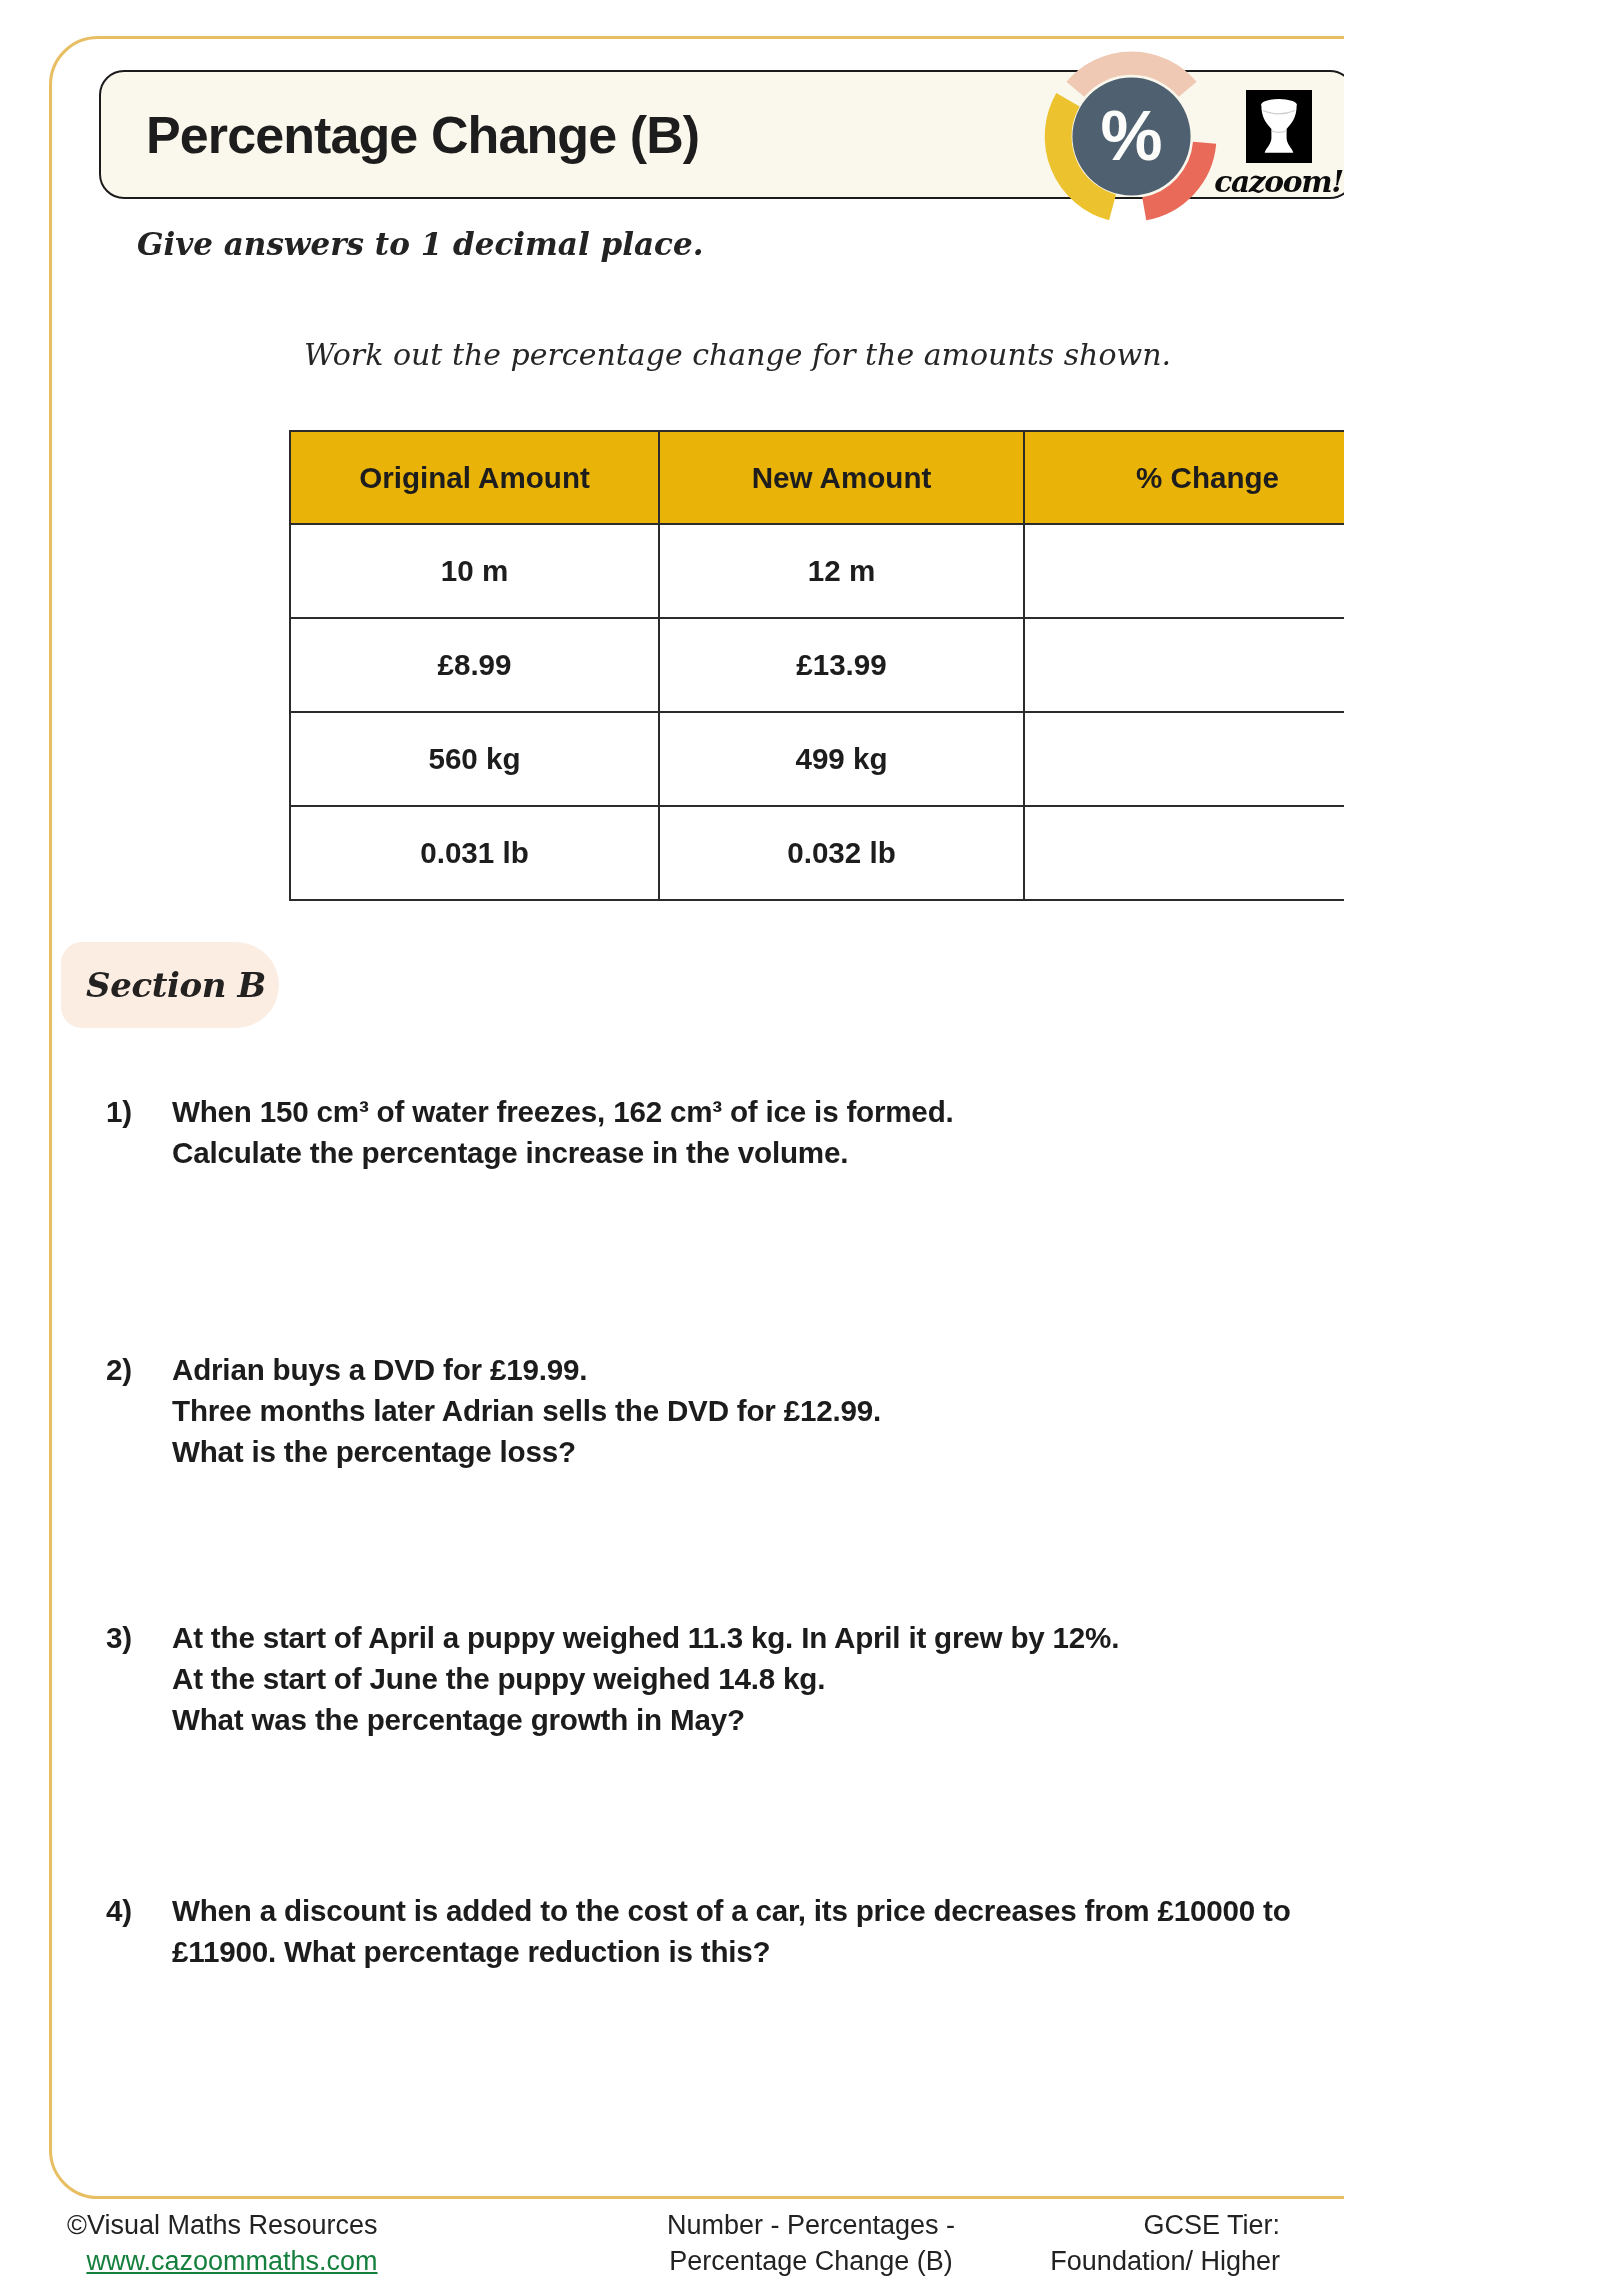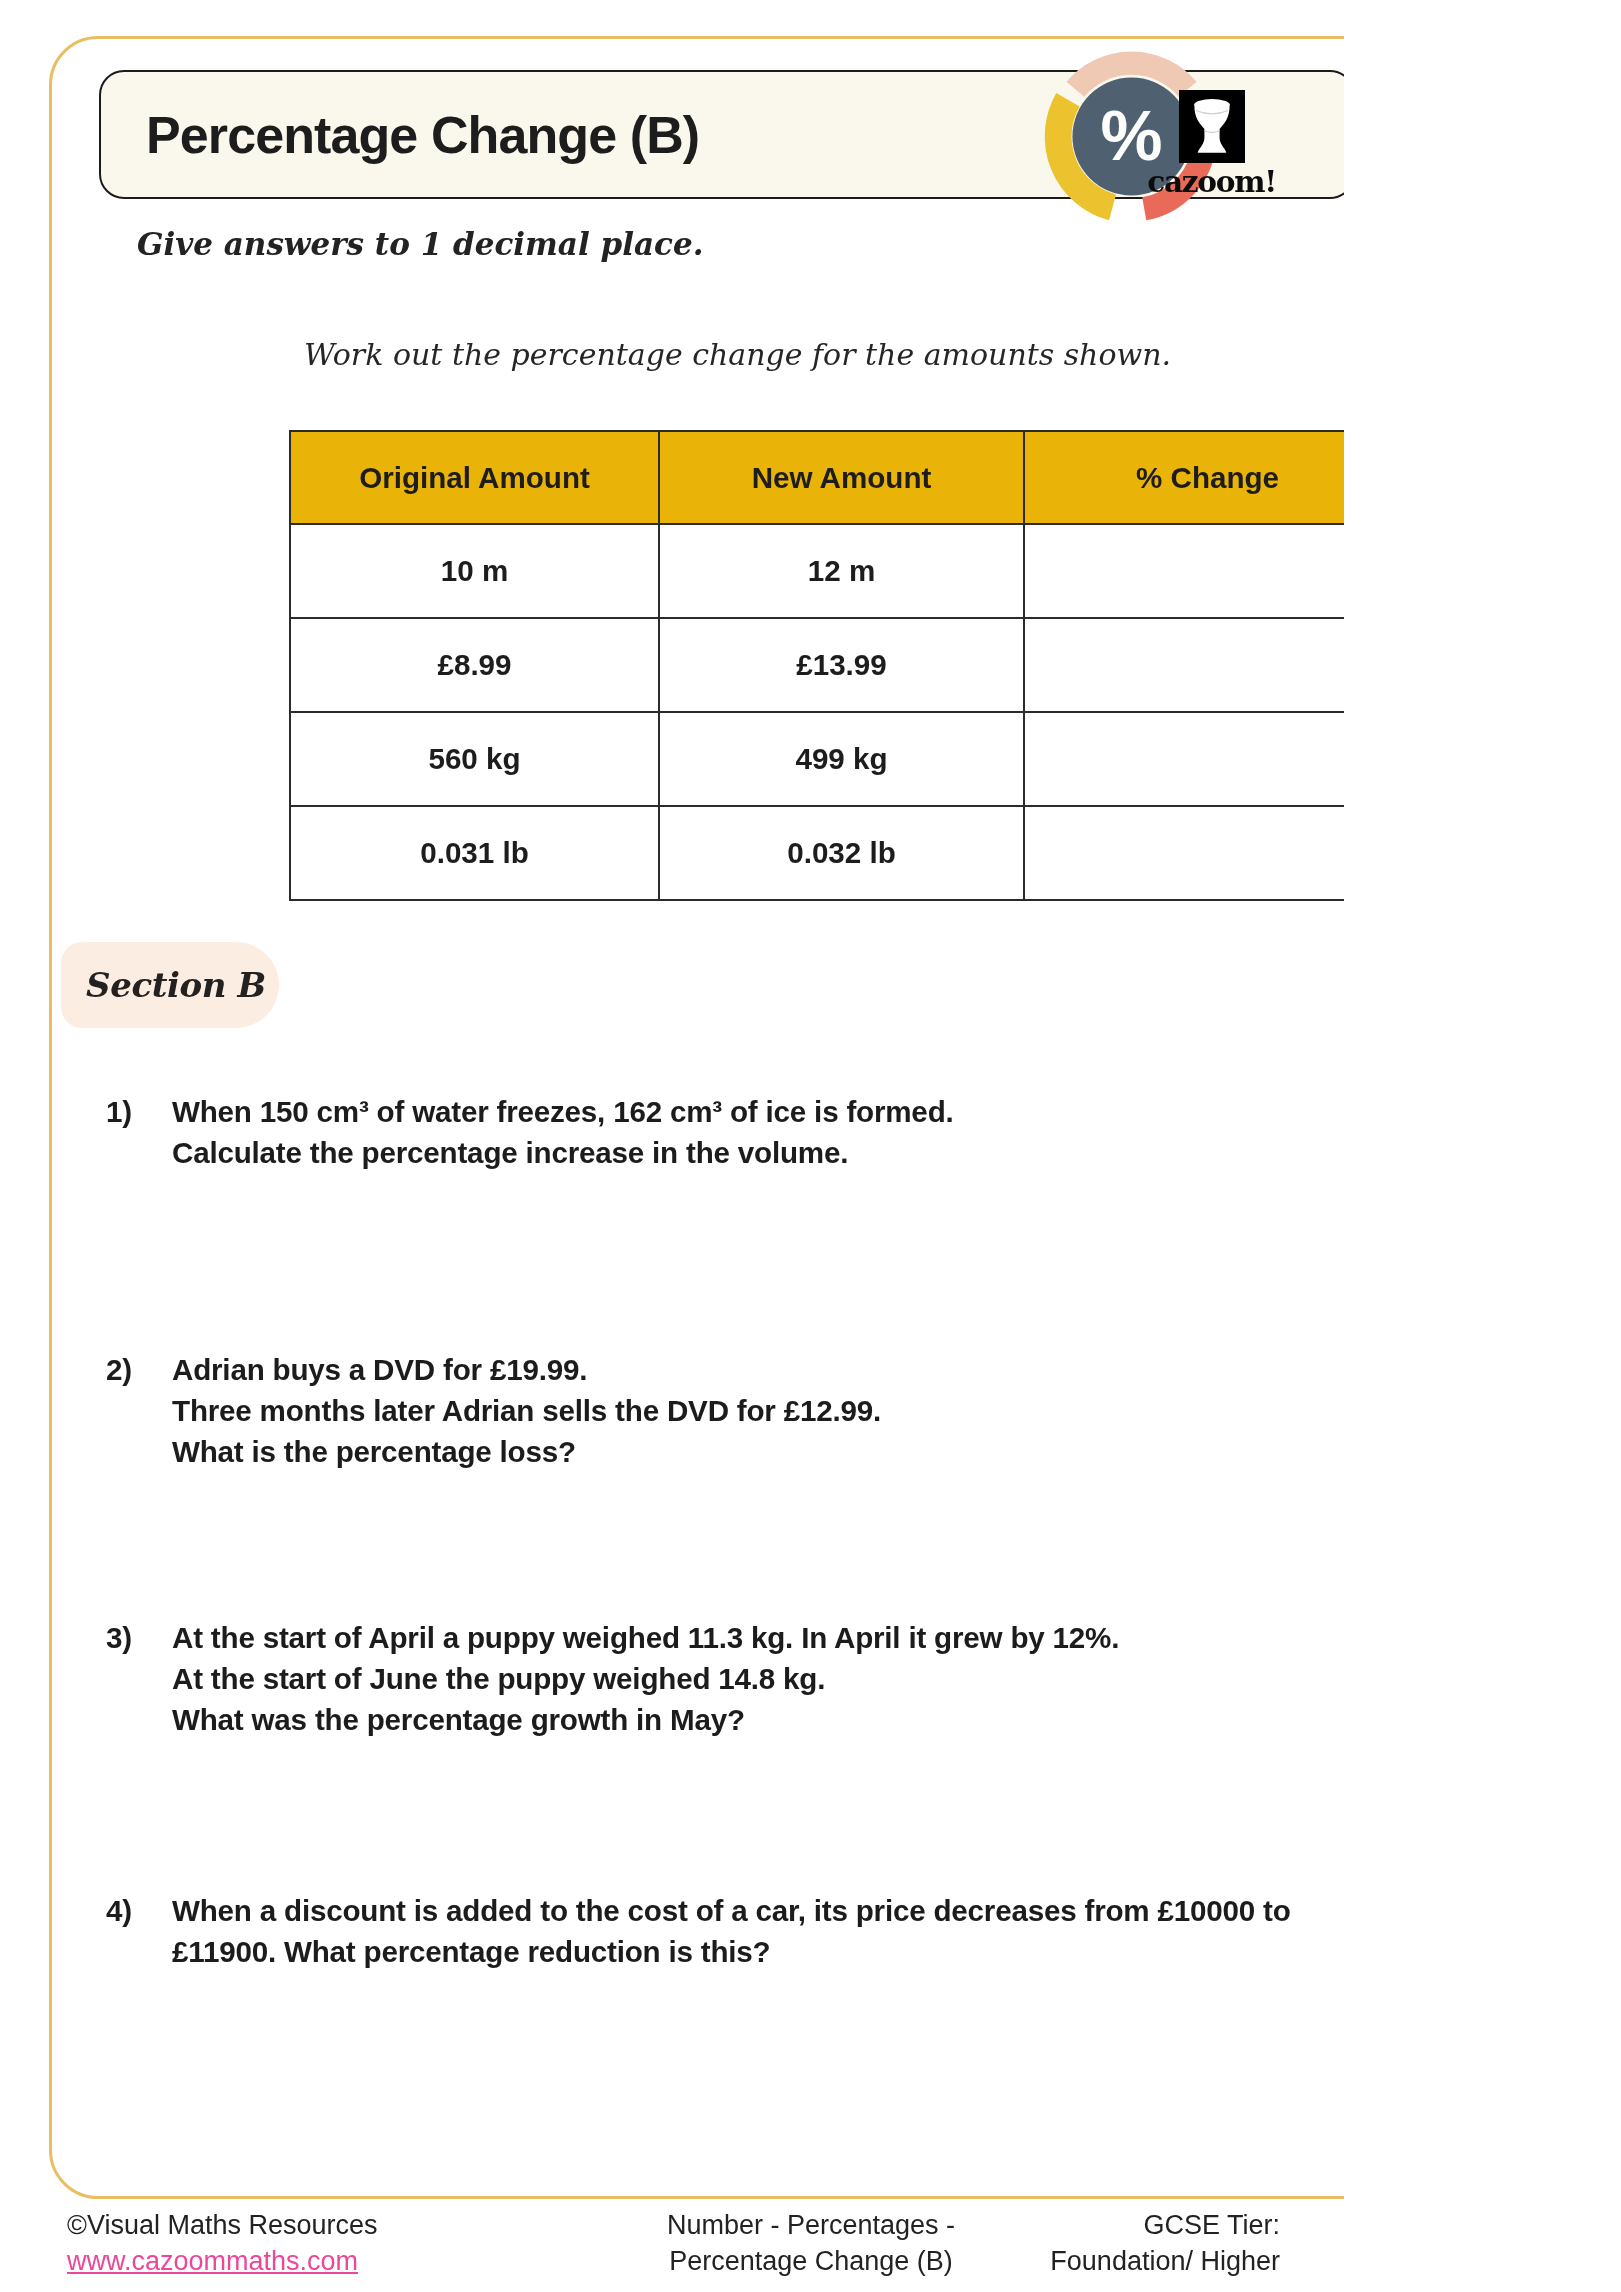--- a/index.html
+++ b/index.html
@@ -11,21 +11,21 @@
     position:absolute; left:49px; top:36px; width:1512px; height:2157px;
     border:3.6px solid #E8BE62; border-radius:49px; background:transparent;
   }
   .title-box {
     position:absolute; left:99px; top:70px; width:1252px; height:125px;
     background:#FAF7EC; border:2.7px solid #1b1b1b; border-radius:25px;
     display:flex; align-items:center;
   }
   .title-box h1 { margin:0 0 0 45px; font-size:52px; font-weight:bold; letter-spacing:-0.9px; color:#1d1d1d; }
   .pct-badge { position:absolute; left:1042px; top:47px; width:179px; height:179px; }
-  .logo { position:absolute; left:1140px; top:90px; width:143px; text-align:center; }
+  .logo { position:absolute; left:1207px; top:90px; width:143px; text-align:center;font-style:italic; }
   .logo-box { margin:0 auto; width:66px; height:73px; background:#000; display:flex; align-items:center; justify-content:center; }
   .logo-text { margin-top:0.9px; font-family:"DejaVu Serif", serif; font-weight:bold; font-size:29.6px; letter-spacing:-1.3px; color:#0c0c0c; }
   .mascot { position:absolute; left:1408px; top:52px; width:213px; height:244px; }
   .give {
     position:absolute; left:137px; top:226px;
     font-family:"DejaVu Serif", serif; font-style:italic; font-weight:bold; font-size:31px; color:#232323;
   }
   .sec-label {
     position:absolute; left:61px; width:218px; height:86px; background:#FBEDE2;
     border-radius:23px 47px 47px 23px; display:flex; align-items:center;
@@ -51,21 +51,21 @@
   .atable td { background:#ffffff; height:90px; }
   .question {
     position:absolute; left:106px; width:1415px; display:flex;
     font-weight:bold; font-size:29.6px; letter-spacing:-0.2px; line-height:41px; color:#1c1c1c;
   }
   .qnum { flex:0 0 66px; }
   .q1 { top:1091px; } .q2 { top:1349px; } .q3 { top:1617px; } .q4 { top:1890px; }
   .footer-left  { position:absolute; left:67px;  top:2207px; font-size:27px; line-height:36px; color:#222; }
   .footer-center{ position:absolute; left:0; width:1622px; top:2207px; text-align:center; font-size:27px; line-height:36px; color:#222; }
   .footer-right { position:absolute; right:64px; top:2207px; text-align:right; font-size:27px; line-height:36px; color:#222; }
-  .link { color:#ec4899; text-decoration:underline; cursor:pointer; }
+  .link { color:#15803d; text-decoration:underline; cursor:pointer;text-align:right; }
 </style>
 </head>
 <body>
 
 <div class="page">
 
   <div class="frame"></div>
 
   <div class="title-box">
     <h1>Percentage Change (B)</h1>

